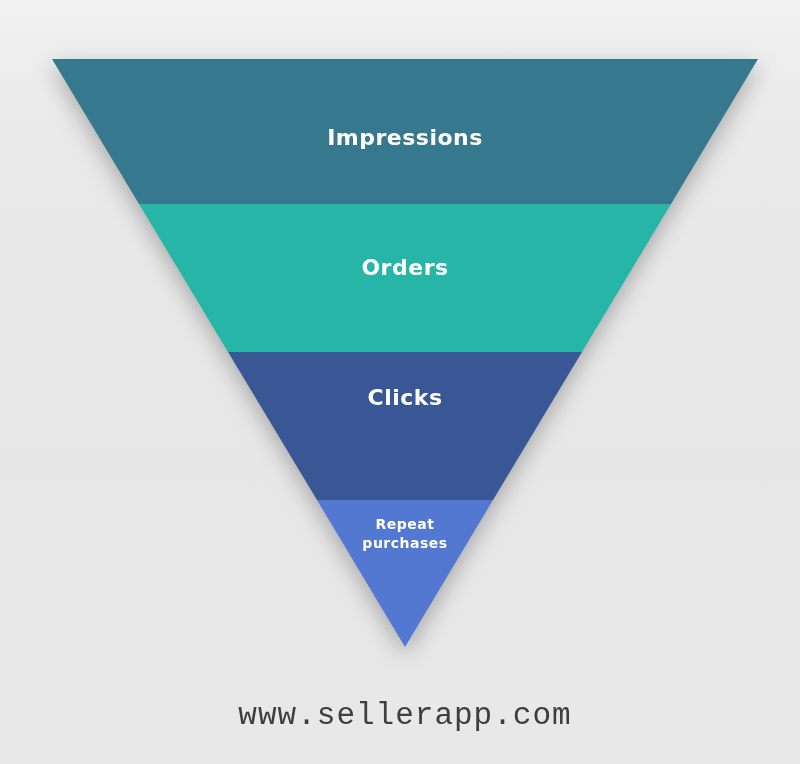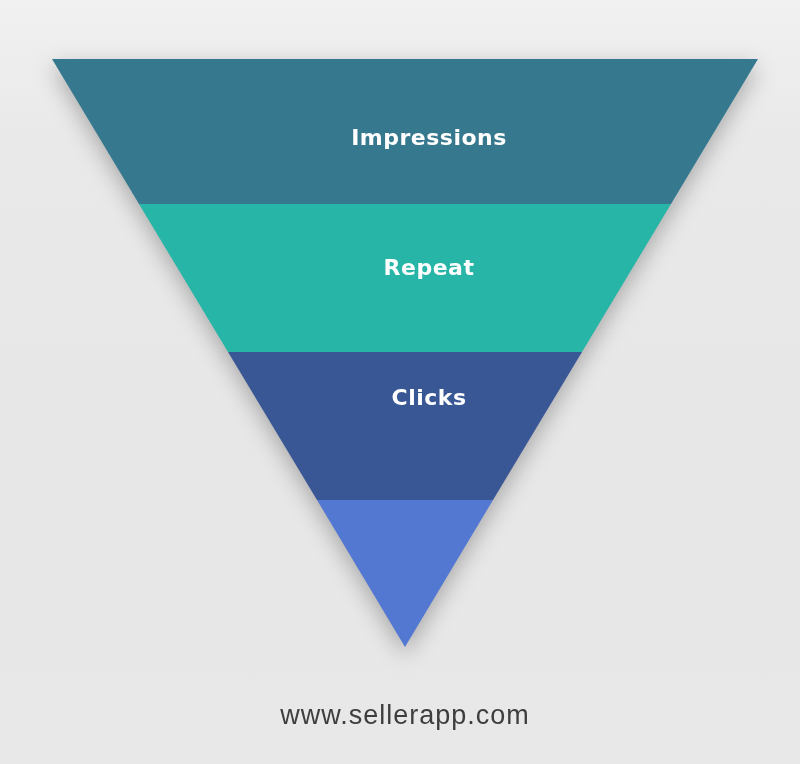--- a/index.html
+++ b/index.html
@@ -17,58 +17,58 @@
     filter: drop-shadow(0px 8px 11px rgba(0,0,0,0.28));
   }
   .seg-label {
     position: absolute;
     left: 405px;
     transform: translate(-50%, -50%);
     color: #ffffff;
     font-weight: bold;
     text-align: center;
     letter-spacing: 0.5px;
-    margin-left: 24px;
   }
   .seg-label.lg {
     font-size: 22px;
     white-space: nowrap;
   }
   .seg-label.sm {
     font-size: 14px;
     width: 104px;
     line-height: 19px;
   }
   .footer-url {
     position: absolute;
     left: 405px;
     top: 715px;
     transform: translate(-50%, -50%);
     color: #3e3e3e;
-    font-family: Liberation Sans, sans-serif;
+    font-family: Liberation Mono, monospace;
     font-weight: 300;
-    font-size: 27px;
+    font-size: 31px;
     letter-spacing: 1px;
     white-space: nowrap;
   }
 </style>
 </head>
 <body>
 
 <div class="canvas">
 
   <svg class="funnel-svg" width="800" height="764" viewBox="0 0 800 764">
     <polygon points="52,59 758,59 671,204 139,204" fill="#36798F"></polygon>
     <polygon points="139,204 671,204 582,352 228,352" fill="#26B5A6"></polygon>
     <polygon points="228,352 582,352 493,500 317,500" fill="#3A5795"></polygon>
     <polygon points="317,500 493,500 405,647" fill="#5378D2"></polygon>
   </svg>
 
   <div class="seg-label lg" style="top:137px">Impressions</div>
 
-  <div class="seg-label lg" style="top:267px">Repeat</div>
+  <div class="seg-label lg" style="top:267px">Orders</div>
 
   <div class="seg-label lg" style="top:397px">Clicks</div>
 
+  <div class="seg-label sm" style="top:534px">Repeat purchases</div>
 
   <div class="footer-url">www.sellerapp.com</div>
 
 </div>
 
 </body></html>

